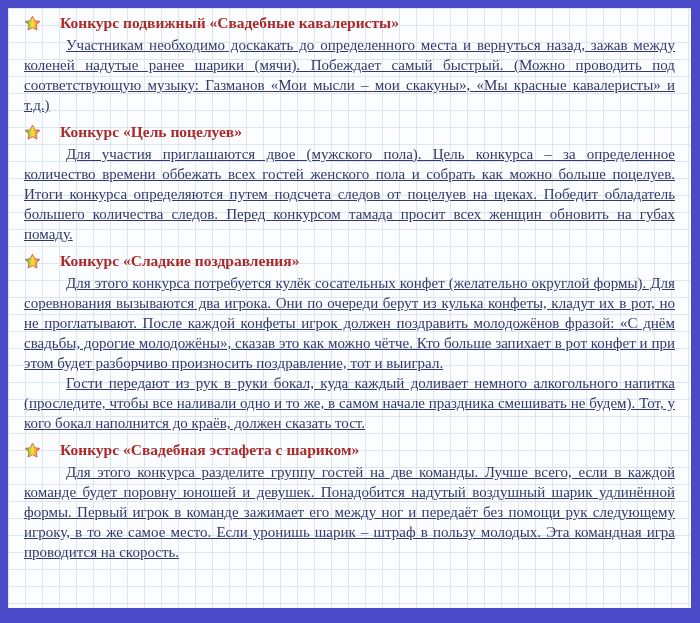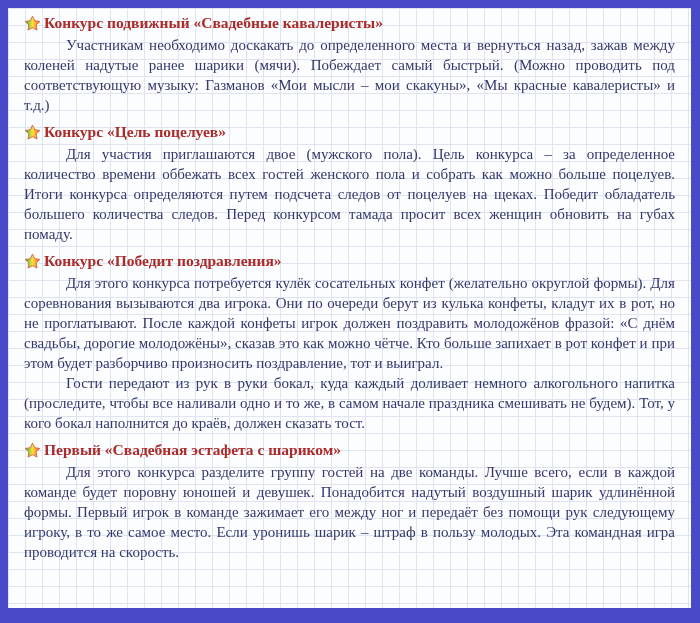--- a/index.html
+++ b/index.html
@@ -16,36 +16,37 @@
       linear-gradient(to right, var(--grid-color,#dde5f1) 1px, transparent 1px),
       linear-gradient(to bottom, var(--grid-color,#dde5f1) 1px, transparent 1px);
     background-size:17px 17px;
     font-family:"Liberation Serif", serif;
     overflow:hidden;
   }
   .section{margin:0;}
   .heading{
     display:flex;
     align-items:center;
-    gap:3px;
+    gap:19px;
     margin:7px 0 2px 0;
     font-size:15.5px;
     font-weight:bold;
     line-height:20px;
     color:var(--heading-color,#ab2a2a);
   }
   .section:first-child .heading{margin-top:2px;}
   .star{flex:0 0 auto;display:block;}
   .body-text{
     margin:0;
     font-size:15px;
     line-height:20px;
     color:var(--body-color,#33396b);
     text-align:justify;
     text-indent:42px;
+    text-decoration:underline;
   }
   .defs-holder{position:absolute;width:0;height:0;overflow:hidden;}
 </style>
 </head>
 <body>
 
 <svg class="defs-holder" aria-hidden="true">
   <defs>
     <linearGradient id="starGrad" x1="0" y1="0" x2="1" y2="0">
       <stop offset="0" stop-color="#33a02c"></stop>
@@ -80,32 +81,32 @@
       <span>Конкурс «Цель поцелуев»</span>
     </h2>
     <p class="body-text">Для участия приглашаются двое (мужского пола). Цель конкурса – за определенное количество времени оббежать всех гостей женского пола и собрать как можно больше поцелуев. Итоги конкурса определяются путем подсчета следов от поцелуев на щеках. Победит обладатель большего количества следов. Перед конкурсом тамада просит всех женщин обновить на губах помаду.</p>
   </div>
 
   <div class="section">
     <h2 class="heading">
       <svg class="star" width="17" height="17">
           <use href="#starSym" width="17" height="17"></use>
         </svg>
-      <span>Конкурс «Победит поздравления»</span>
+      <span>Конкурс «Сладкие поздравления»</span>
     </h2>
     <p class="body-text">Для этого конкурса потребуется кулёк сосательных конфет (желательно округлой формы). Для соревнования вызываются два игрока. Они по очереди берут из кулька конфеты, кладут их в рот, но не проглатывают. После каждой конфеты игрок должен поздравить молодожёнов фразой: «С днём свадьбы, дорогие молодожёны», сказав это как можно чётче. Кто больше запихает в рот конфет и при этом будет разборчиво произносить поздравление, тот и выиграл.</p>
   </div>
 
   <div class="section">
     <p class="body-text">Гости передают из рук в руки бокал, куда каждый доливает немного алкогольного напитка (проследите, чтобы все наливали одно и то же, в самом начале праздника смешивать не будем). Тот, у кого бокал наполнится до краёв, должен сказать тост.</p>
   </div>
 
   <div class="section">
     <h2 class="heading">
       <svg class="star" width="17" height="17">
           <use href="#starSym" width="17" height="17"></use>
         </svg>
-      <span>Первый «Свадебная эстафета с шариком»</span>
+      <span>Конкурс «Свадебная эстафета с шариком»</span>
     </h2>
     <p class="body-text">Для этого конкурса разделите группу гостей на две команды. Лучше всего, если в каждой команде будет поровну юношей и девушек. Понадобится надутый воздушный шарик удлинённой формы. Первый игрок в команде зажимает его между ног и передаёт без помощи рук следующему игроку, в то же самое место. Если уронишь шарик – штраф в пользу молодых. Эта командная игра проводится на скорость.</p>
   </div>
 
 </div>
 
 </body></html>

